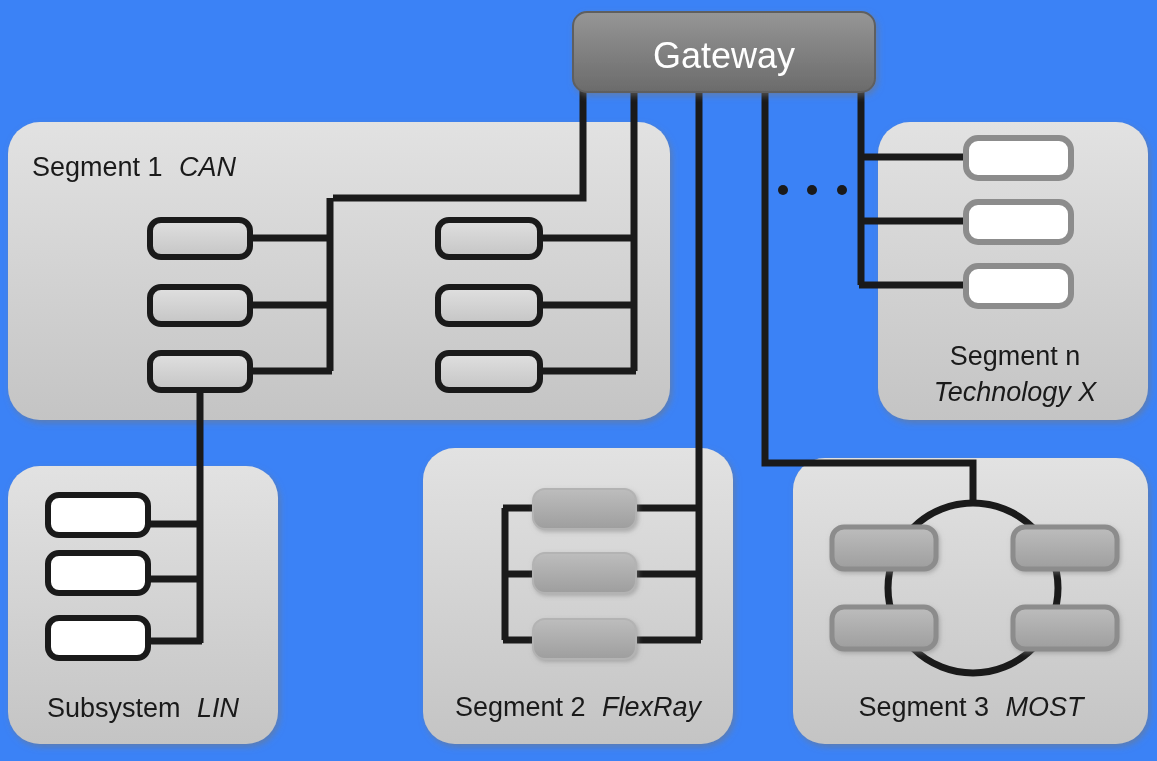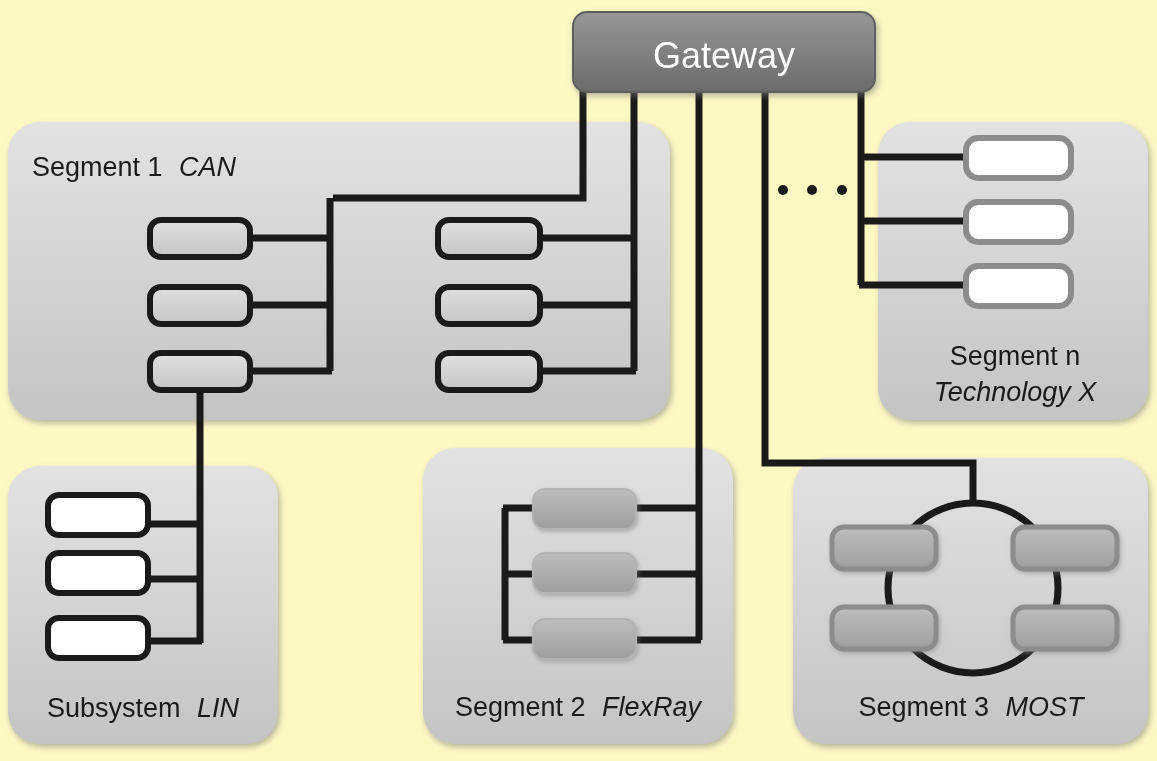--- a/index.html
+++ b/index.html
@@ -7,21 +7,21 @@
     padding: 0;
     background: #ffffff;
   }
   body {
     font-family: "Liberation Sans", sans-serif;
   }
   #stage {
     position: relative;
     width: 1157px;
     height: 761px;
-    background: #fef9c3;
+    background: #3b82f6;
     overflow: hidden;
   }
   #diagram-svg {
     position: absolute;
     left: 0;
     top: 0;
     width: 1157px;
     height: 761px;
   }
   .panel-label {

